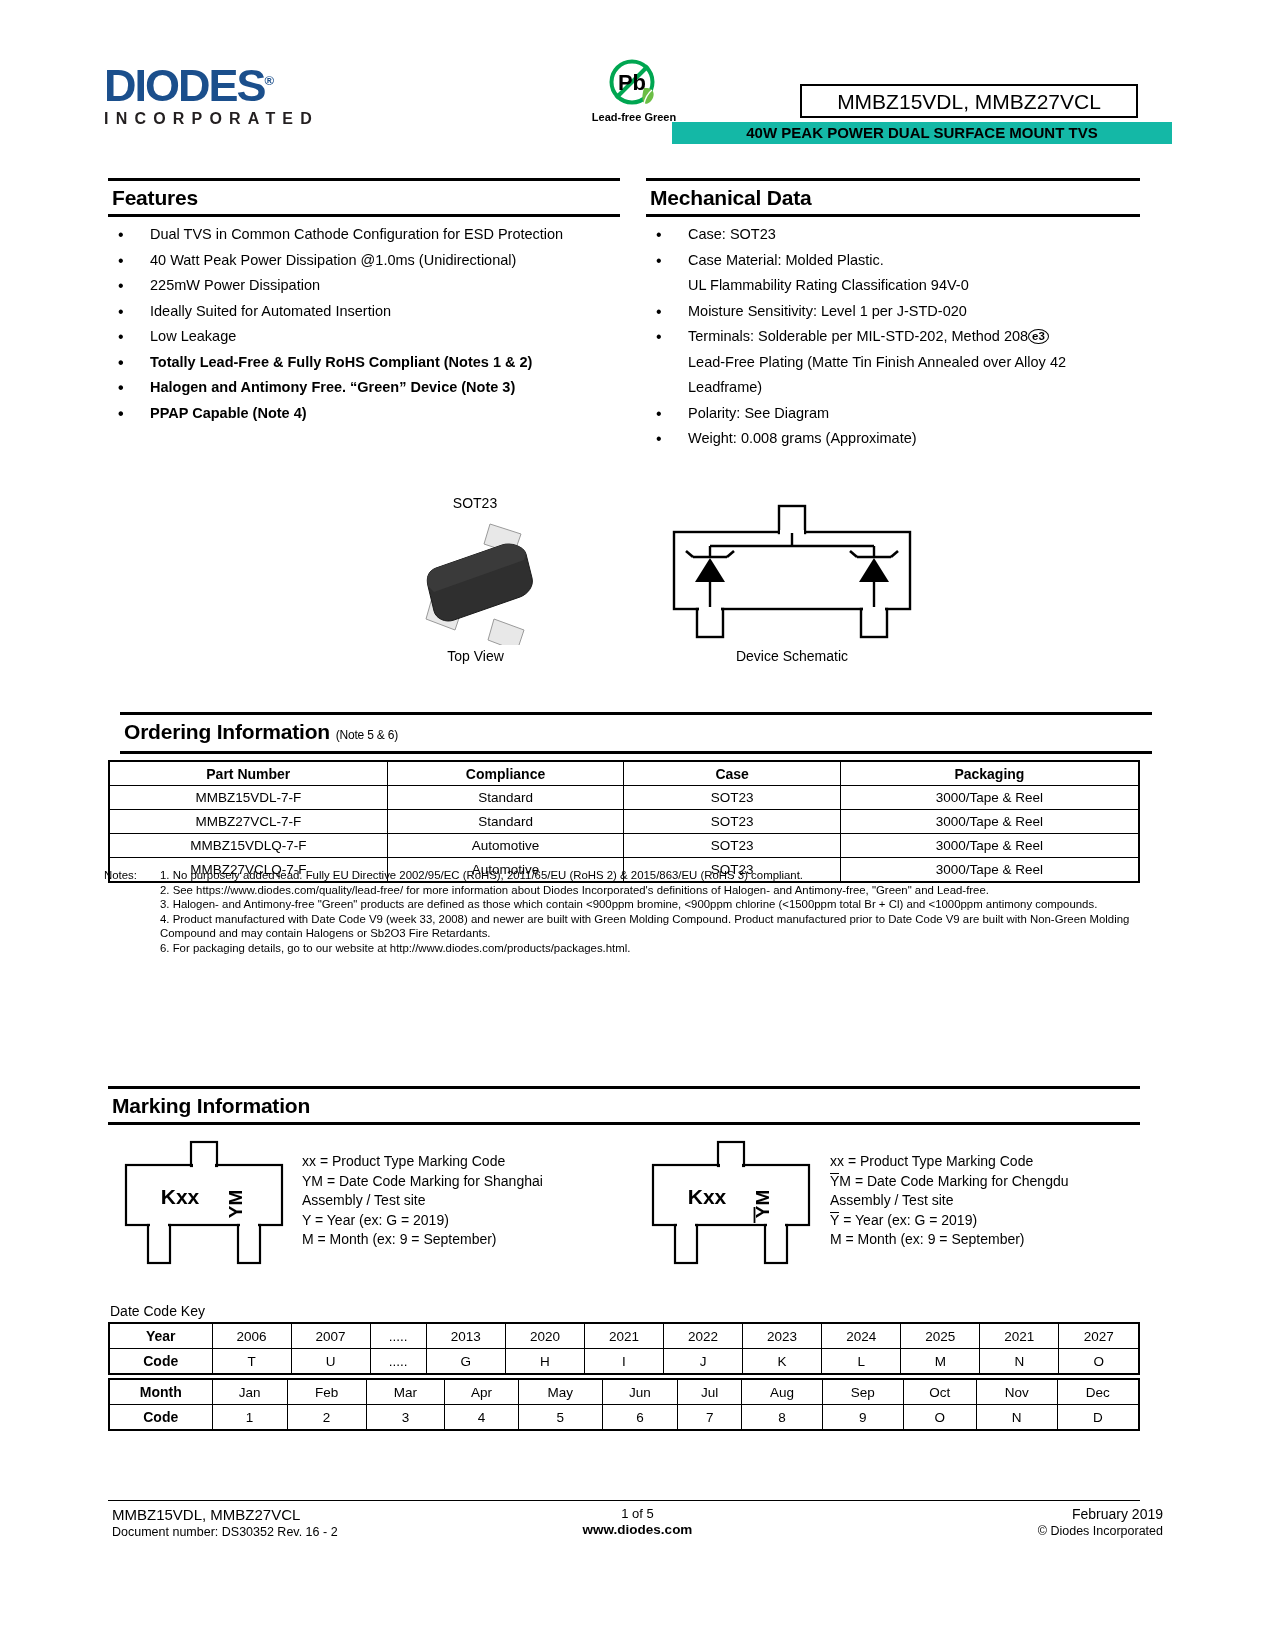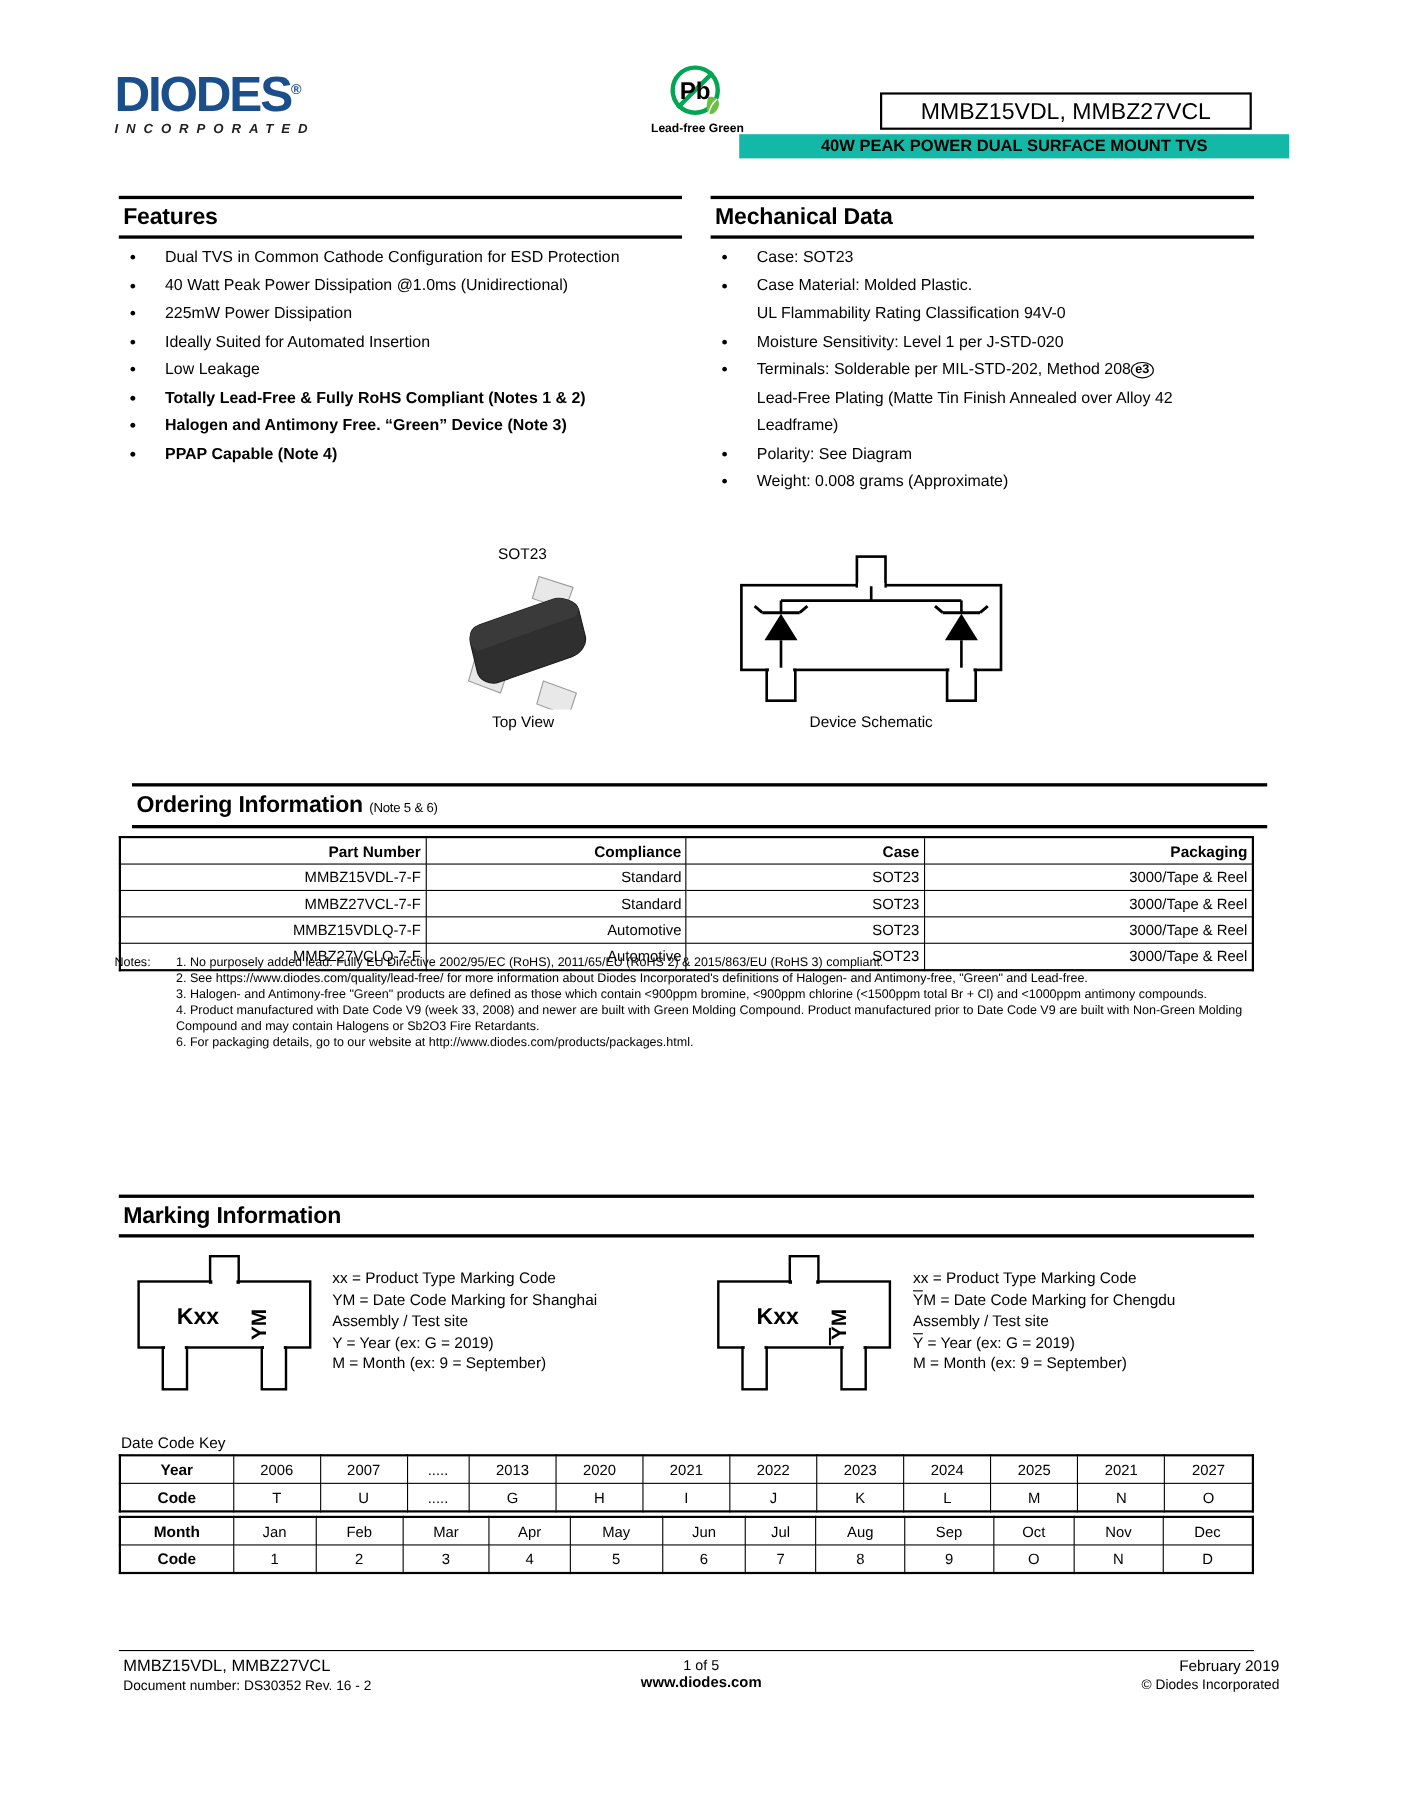--- a/index.html
+++ b/index.html
@@ -37,26 +37,25 @@
     font-size: 45px;
     letter-spacing: -2px;
     color: #1b4f8c;
     line-height: 46px;
   }
   .logo-word .reg {
     font-size: 13px;
     vertical-align: super;
   }
   .logo-sub {
-    font-size: 12px;
+    font-size: 16px;
     font-weight: bold;
     letter-spacing: 7.2px;
     color: #231f20;
     margin-top: 1px;
-    font-style: italic;
   }
 
   .pb-mark {
     position: absolute;
     left: 586px; top: 58px;
     width: 96px;
     text-align: center;
   }
   .pb-circle {
     position: relative;
@@ -167,21 +166,21 @@
     font-weight: normal;
   }
   table.grid th { font-weight: bold; font-size: 14px; }
 
   .ord-table {
     position: absolute;
     left: 108px; top: 760px;
     width: 1032px;
   }
   .ord-table table { width: 100%; }
-  .ord-table table tr td, .ord-table table tr th { height: 19px; text-align: right; }
+  .ord-table table tr td, .ord-table table tr th { height: 19px; }
   .ord-table table { border: 2px solid #000; }
 
   
   .notes {
     position: absolute;
     left: 104px; top: 868px;
     width: 1040px;
     font-size: 11.4px;
     line-height: 14.6px;
   }

